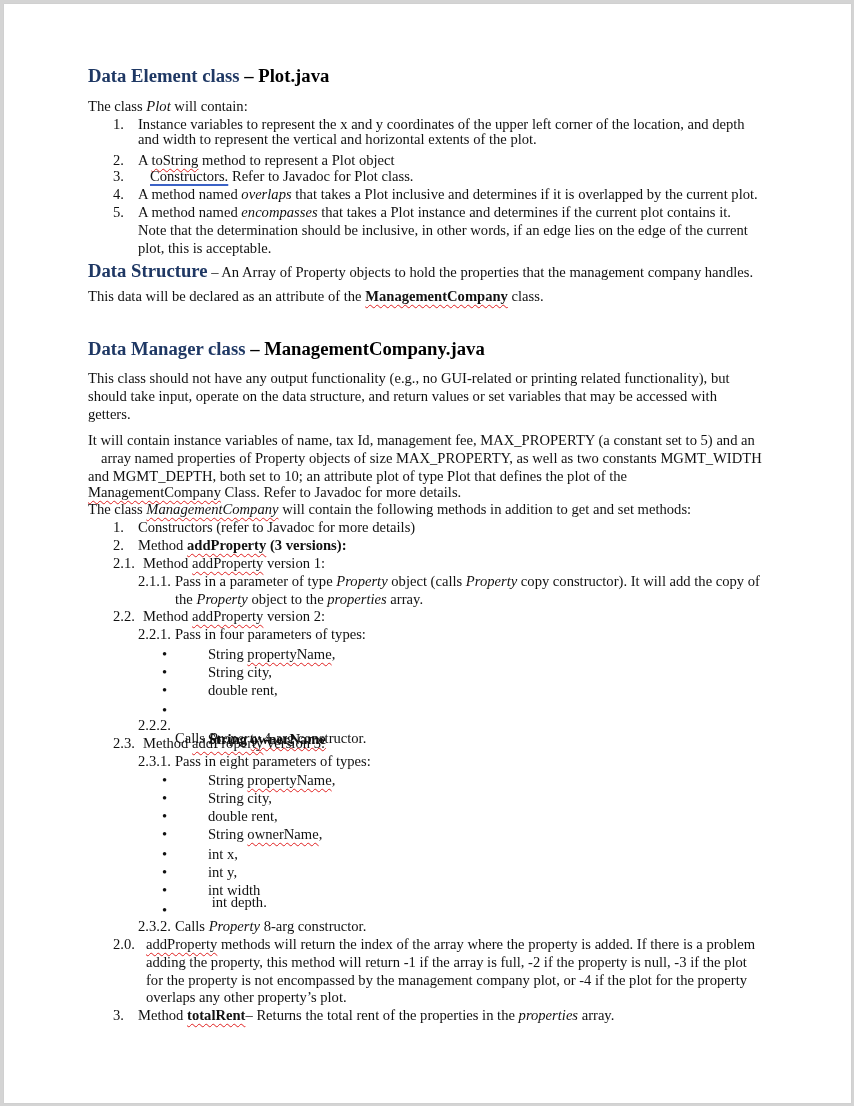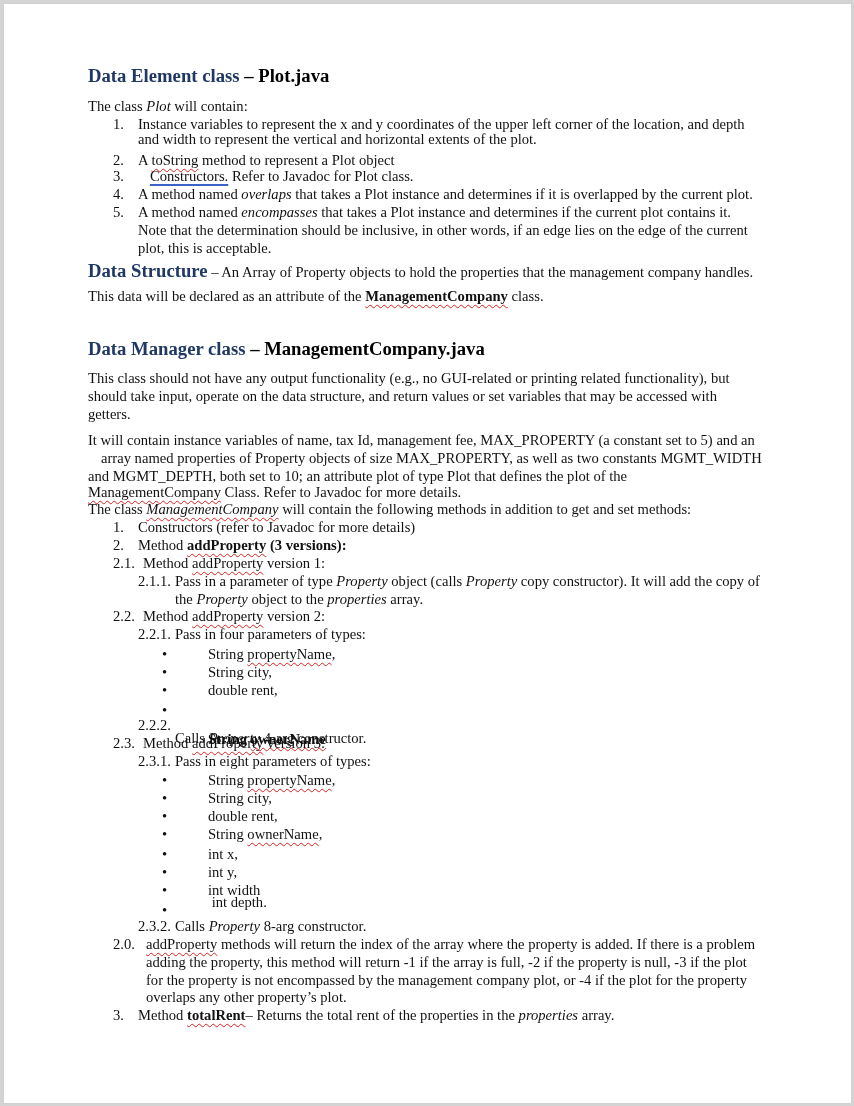--- a/index.html
+++ b/index.html
@@ -75,21 +75,21 @@
     <div class="li" style="left:50px;top:112px;">Instance variables to represent the x and y coordinates of the upper left corner of the location, and depth</div>
     <div class="li" style="left:50px;top:119px;margin-top:8px;">and width to represent the vertical and horizontal extents of the plot.</div>
 
     <span class="num" style="left:25px;top:148px;">2.</span>
     <div class="li" style="left:50px;top:148px;"><span>A </span><span class="sq">toString</span><span> method to represent a Plot object</span></div>
 
     <span class="num" style="left:25px;top:164px;">3.</span>
     <div class="li" style="left:50px;top:164px;"><span class="bl">Constructors.</span><span> Refer to Javadoc for Plot class.</span></div>
 
     <span class="num" style="left:25px;top:182px;">4.</span>
-    <div class="li" style="left:50px;top:182px;"><span>A method named </span><i>overlaps</i><span> that takes a Plot instance and determines if it is overlapped by the current plot.</span></div>
+    <div class="li" style="left:50px;top:182px;"><span>A method named </span><i>overlaps</i><span> that takes a Plot inclusive and determines if it is overlapped by the current plot.</span></div>
 
     <span class="num" style="left:25px;top:200px;">5.</span>
     <div class="li" style="left:50px;top:200px;"><span>A method named </span><i>encompasses</i><span> that takes a Plot instance and determines if the current plot contains it.</span></div>
     <div class="li" style="left:50px;top:218px;">Note that the determination should be inclusive, in other words, if an edge lies on the edge of the current</div>
     <div class="li" style="left:50px;top:236px;">plot, this is acceptable.</div>
   </div>
 
   <div class="li" style="left:0;top:258px;">
     <span class="inline-h">Data Structure</span><span> – An Array of Property objects to hold the properties that the management company handles.</span>
   </div>

